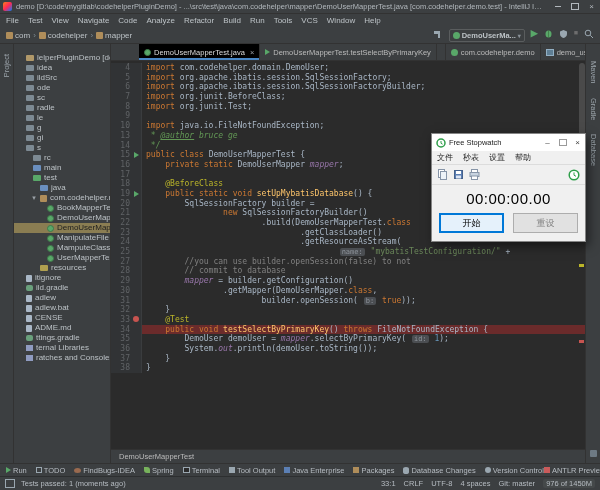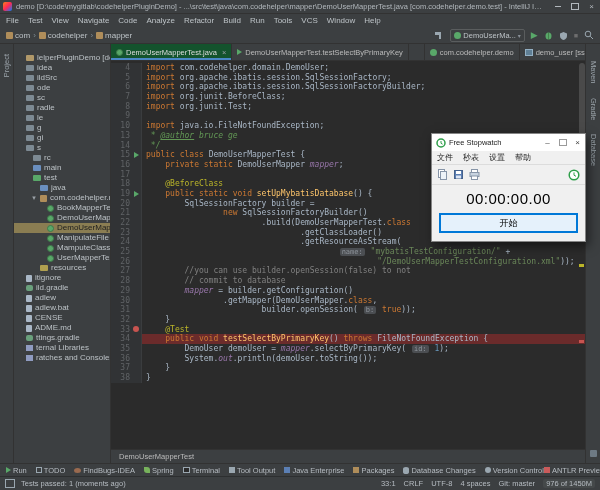--- a/index.html
+++ b/index.html
@@ -17,21 +17,21 @@
   .wc-max{width:6px;height:5px;border:1px solid #b2b8bd;}
   
   .menubar{position:absolute;top:14px;left:0;right:0;height:13px;display:flex;align-items:center;
            gap:9px;padding-left:6px;font-size:8px;color:#bdc3c7;}
   
   .navbar{position:absolute;top:27px;left:0;right:0;height:17px;display:flex;align-items:center;
           border-bottom:1px solid #323232;padding:0 6px;box-sizing:border-box;}
   .crumbs{display:flex;align-items:center;gap:3px;font-size:8px;color:#bdc3c7;}
   .crumb{display:flex;align-items:center;gap:2px;}
   .crumb-sep{color:#7f8b91;}
-  .nav-actions{margin-left:auto;display:flex;align-items:center;gap:6px;}
+  .nav-actions{margin-left:auto;display:flex;align-items:flex-start;gap:6px;font-weight:bold;}
   .run-combo{display:flex;align-items:center;gap:2px;border:1px solid #5a5d5e;border-radius:2px;
              height:11px;padding:0 3px;font-size:7.5px;color:#bdc3c7;}
   .combo-arrow{color:#8a9199;font-size:6px;}
   .na{display:flex;align-items:center;}
   .na.play{color:#59a869;font-size:9px;line-height:9px;}
   .na.stop{color:#6e6e6e;font-size:7px;}
   
   .main{position:absolute;top:44px;left:0;right:0;bottom:27px;display:flex;}
   .stripe{flex:none;background:#3c3f41;display:flex;flex-direction:column;align-items:center;}
   .stripe.left{width:13px;border-right:1px solid #323232;padding-top:6px;}
@@ -44,22 +44,22 @@
            overflow:hidden;box-sizing:border-box;}
   .trow{display:flex;align-items:center;gap:3px;height:10px;line-height:10px;font-size:8px;color:#bdc3c7;
         white-space:nowrap;overflow:hidden;}
   .trow.sel{background:#8a7d52;color:#1e1e1e;}
   .arr{width:6px;flex:none;color:#9aa0a6;font-size:7px;text-align:center;}
   .tlb{overflow:hidden;}
   
   .editor-col{flex:1;display:flex;flex-direction:column;min-width:0;}
   .tabs{height:16px;background:#3c3f41;display:flex;align-items:stretch;border-bottom:1px solid #323232;overflow:hidden;}
   .tab{display:flex;align-items:center;gap:3px;padding:0 5px;font-size:7.5px;color:#bbb;border-right:1px solid #323232;white-space:nowrap;}
-  .tab.active{background:#14532d;box-shadow:inset 0 -2px 0 #4a88c7;color:#ddd;}
-  .tab.gap{margin-left:15px;border-left:1px solid #323232;}
+  .tab.active{background:#000000;box-shadow:inset 0 -2px 0 #4a88c7;color:#ddd;margin-left:28px;}
+  .tab.gap{margin-left:8px;border-left:1px solid #323232;}
   .tx{color:#9aa0a6;margin-left:2px;}
   .code-area{flex:1;position:relative;background:#2b2b2b;overflow:hidden;}
   .code{padding-top:2px;}
   .cl{display:flex;height:9.7px;line-height:9.7px;white-space:pre;font-family:"DejaVu Sans Mono",monospace;font-size:8px;}
   .cl.hl .lt{background:#6b2b2b;}
   .gut{width:30px;flex:none;display:flex;background:#313335;border-right:1px solid #3a3c3e;color:#606366;}
   .ln{flex:1;text-align:right;padding-right:2px;}
   .gslot{width:9px;position:relative;flex:none;}
   .bp{position:absolute;left:1px;top:1.5px;width:6px;height:6px;border-radius:50%;background:#c75450;}
   .gr{position:absolute;left:2px;top:2px;width:0;height:0;border-left:5px solid #59a869;
@@ -410,21 +410,20 @@
             <div class="cl"><span class="gut"><span class="ln">16</span><span class="gslot"></span></span><span class="lt"><span class="tk-p">    </span><span class="tk-k">private static </span><span class="tk-p">DemoUserMapper </span><span class="tk-f">mapper</span><span class="tk-p">;</span></span></div>
             <div class="cl"><span class="gut"><span class="ln">17</span><span class="gslot"></span></span><span class="lt"></span></div>
             <div class="cl"><span class="gut"><span class="ln">18</span><span class="gslot"></span></span><span class="lt"><span class="tk-p">    </span><span class="tk-a">@BeforeClass</span></span></div>
             <div class="cl"><span class="gut"><span class="ln">19</span><span class="gslot"><span class="gr"></span></span></span><span class="lt"><span class="tk-p">    </span><span class="tk-k">public static void </span><span class="tk-m">setUpMybatisDatabase</span><span class="tk-p">() {</span></span></div>
             <div class="cl"><span class="gut"><span class="ln">20</span><span class="gslot"></span></span><span class="lt"><span class="tk-p">        SqlSessionFactory builder =</span></span></div>
             <div class="cl"><span class="gut"><span class="ln">21</span><span class="gslot"></span></span><span class="lt"><span class="tk-p">                </span><span class="tk-k">new </span><span class="tk-p">SqlSessionFactoryBuilder()</span></span></div>
             <div class="cl"><span class="gut"><span class="ln">22</span><span class="gslot"></span></span><span class="lt"><span class="tk-p">                        .build(DemoUserMapperTest.</span><span class="tk-k">class</span></span></div>
             <div class="cl"><span class="gut"><span class="ln">23</span><span class="gslot"></span></span><span class="lt"><span class="tk-p">                                .getClassLoader()</span></span></div>
             <div class="cl"><span class="gut"><span class="ln">24</span><span class="gslot"></span></span><span class="lt"><span class="tk-p">                                .getResourceAsStream(</span></span></div>
             <div class="cl"><span class="gut"><span class="ln">25</span><span class="gslot"></span></span><span class="lt"><span class="tk-p">                                        </span><span class="tk-h">name:</span><span class="tk-p"> </span><span class="tk-s">"mybatisTestConfiguration/"</span><span class="tk-p"> +</span></span></div>
-            <div class="cl"><span class="gut"><span class="ln">26</span><span class="gslot"></span></span><span class="lt"><span class="tk-p">                                                </span><span class="tk-s">"/DemoUserMapperTestConfiguration.xml"</span><span class="tk-p">));</span></span></div>
             <div class="cl"><span class="gut"><span class="ln">27</span><span class="gslot"></span></span><span class="lt"><span class="tk-p">        </span><span class="tk-c">//you can use builder.openSession(false) to not</span></span></div>
             <div class="cl"><span class="gut"><span class="ln">28</span><span class="gslot"></span></span><span class="lt"><span class="tk-p">        </span><span class="tk-c">// commit to database</span></span></div>
             <div class="cl"><span class="gut"><span class="ln">29</span><span class="gslot"></span></span><span class="lt"><span class="tk-p">        </span><span class="tk-f">mapper</span><span class="tk-p"> = builder.getConfiguration()</span></span></div>
             <div class="cl"><span class="gut"><span class="ln">30</span><span class="gslot"></span></span><span class="lt"><span class="tk-p">                .getMapper(DemoUserMapper.</span><span class="tk-k">class</span><span class="tk-p">,</span></span></div>
             <div class="cl"><span class="gut"><span class="ln">31</span><span class="gslot"></span></span><span class="lt"><span class="tk-p">                        builder.openSession( </span><span class="tk-h">b:</span><span class="tk-p"> </span><span class="tk-k">true</span><span class="tk-p">));</span></span></div>
             <div class="cl"><span class="gut"><span class="ln">32</span><span class="gslot"></span></span><span class="lt"><span class="tk-p">    }</span></span></div>
             <div class="cl"><span class="gut"><span class="ln">33</span><span class="gslot"><span class="bp"></span></span></span><span class="lt"><span class="tk-p">    </span><span class="tk-a">@Test</span></span></div>
             <div class="cl hl"><span class="gut"><span class="ln">34</span><span class="gslot"></span></span><span class="lt"><span class="tk-p">    </span><span class="tk-k">public void </span><span class="tk-m">testSelectByPrimaryKey</span><span class="tk-p">() </span><span class="tk-k">throws </span><span class="tk-p">FileNotFoundException {</span></span></div>
             <div class="cl"><span class="gut"><span class="ln">35</span><span class="gslot"></span></span><span class="lt"><span class="tk-p">        DemoUser demoUser = </span><span class="tk-f">mapper</span><span class="tk-p">.selectByPrimaryKey( </span><span class="tk-h">id:</span><span class="tk-p"> </span><span class="tk-n2">1</span><span class="tk-p">);</span></span></div>
             <div class="cl"><span class="gut"><span class="ln">36</span><span class="gslot"></span></span><span class="lt"><span class="tk-p">        System.</span><span class="tk-f">out</span><span class="tk-p">.println(demoUser.toString());</span></span></div>
@@ -559,16 +558,17 @@
       <span class="swt rightpush">
         <svg width="12" height="12">
             <circle cx="6" cy="6" r="4.8" fill="#fff" stroke="#2e9e49" stroke-width="1.5"></circle>
             <path d="M6 3.4v2.8l2 1.1" stroke="#2e9e49" fill="none"></path>
           </svg>
       </span>
     </div>
     <div class="sw-time">00:00:00.00</div>
     <div class="sw-buttons">
       <button class="sw-start">开始</button>
+      <button class="sw-reset">重设</button>
     </div>
   </div>
 
 </div>
 
 </body></html>

